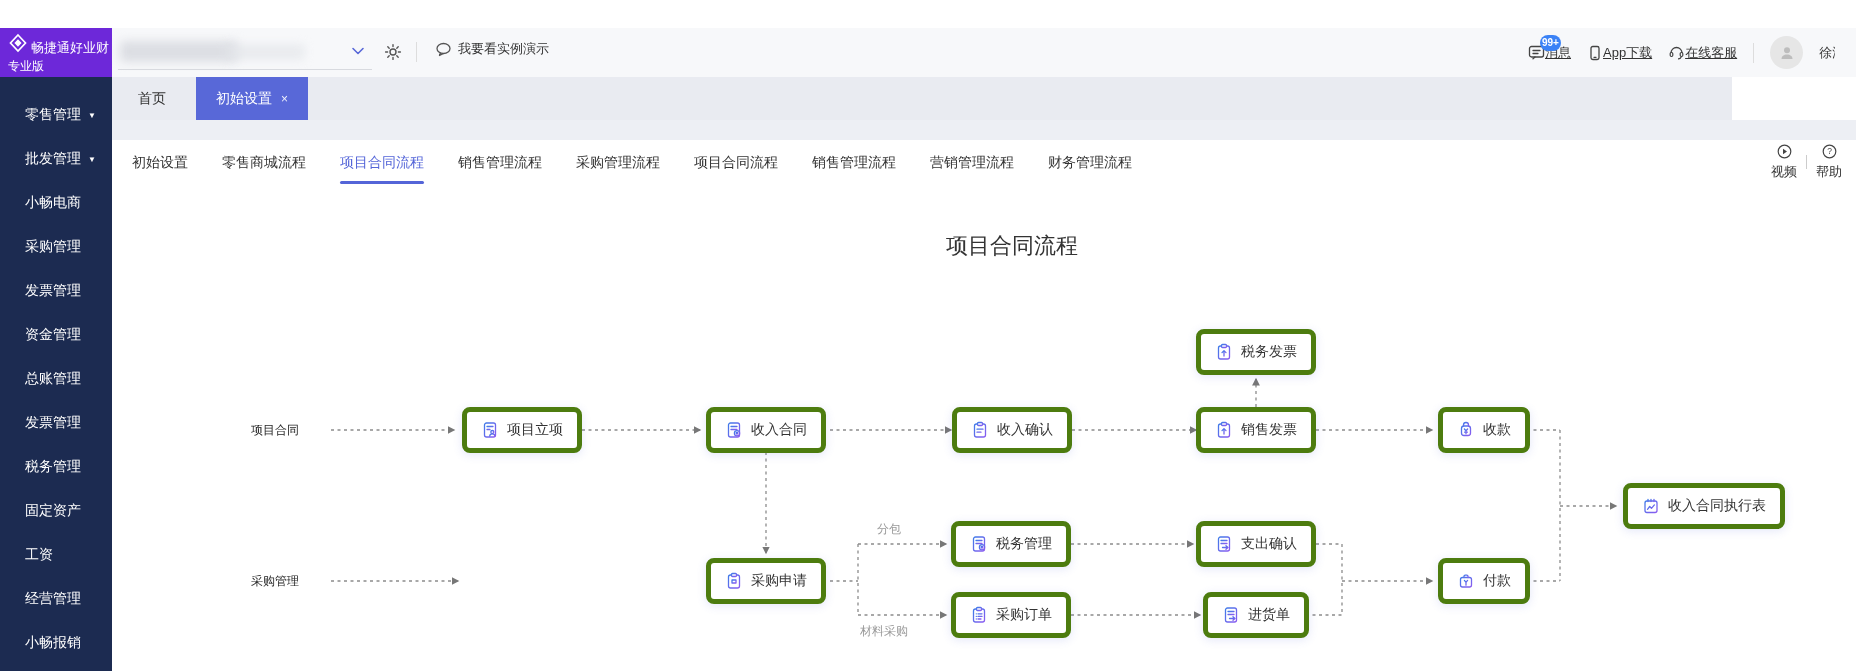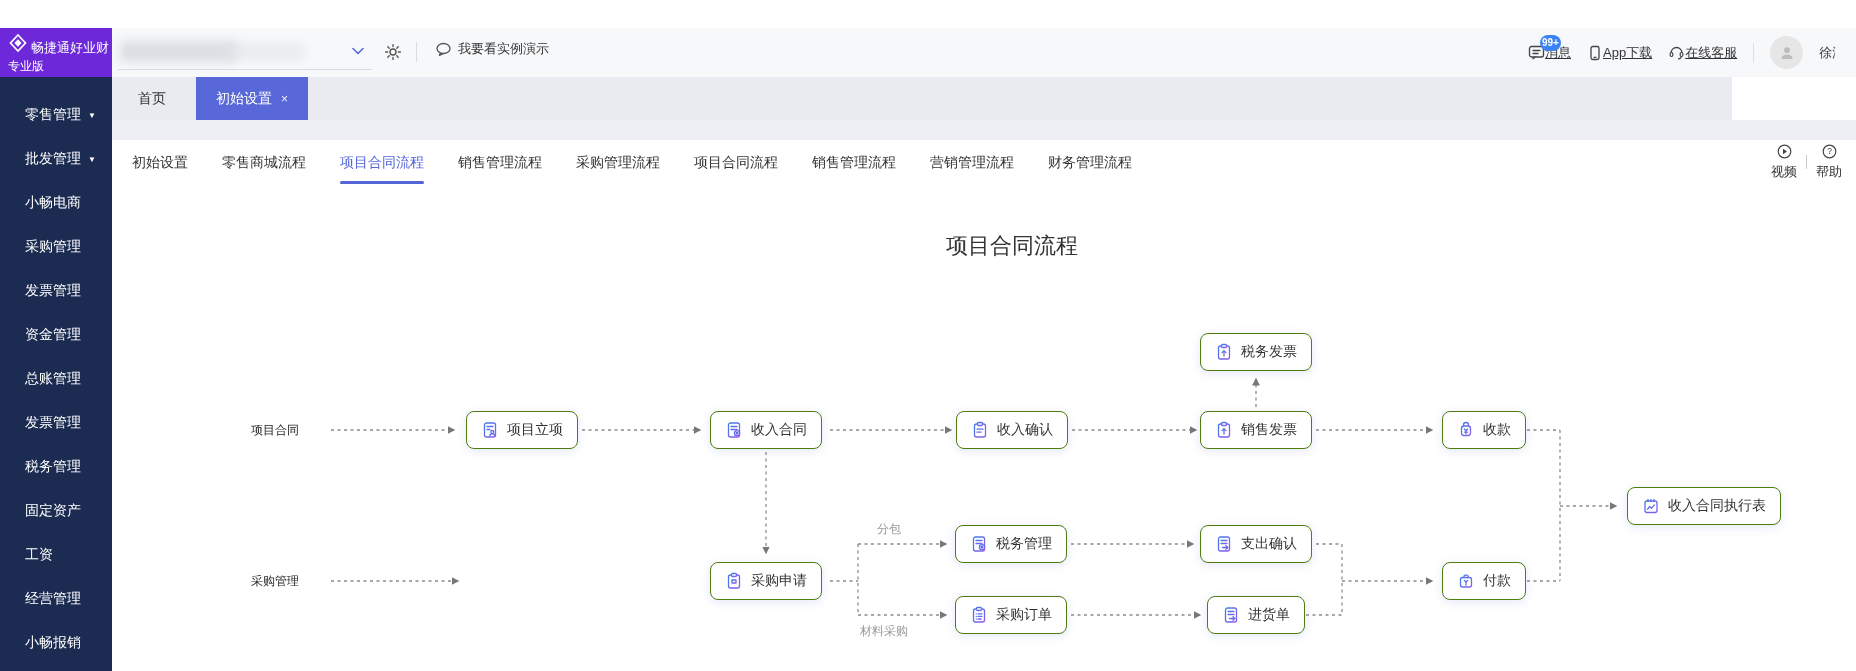--- a/index.html
+++ b/index.html
@@ -42,21 +42,21 @@
   .nav-item.active{color:#5465d8;}
   .nav-item.active::after{content:"";position:absolute;left:0;right:0;bottom:0;height:3px;background:#5465d8;border-radius:2px;}
   .nav-right{position:absolute;right:14px;top:140px;height:44px;display:flex;align-items:center;gap:9px;font-size:13px;color:#333;}
   .nav-right .vdiv{height:14px;background:#ccc;}
   .nav-right .lnk{display:flex;align-items:center;gap:4px;cursor:pointer;flex-direction:column;}
   
   .flow-title{position:absolute;left:1012px;top:246px;transform:translate(-50%,-50%);font-size:22px;font-weight:500;color:#333;}
   .lane-label{position:absolute;transform:translate(-50%,-50%);font-size:12px;font-weight:500;color:#262626;white-space:nowrap;}
   .branch-label{position:absolute;transform:translate(-50%,-50%);font-size:12px;color:#999;white-space:nowrap;}
   .node{position:absolute;transform:translate(-50%,-50%);display:flex;align-items:center;gap:8px;
-        background:#fff;border:1px solid #4d7c0f;border-radius:8px;padding:9px 14px;white-space:nowrap;
+        background:#fff;border:5px solid #4d7c0f;border-radius:8px;padding:9px 14px;white-space:nowrap;
         font-size:14px;color:#333;box-shadow:0 2px 10px rgba(88,104,216,.16);cursor:pointer;}
   .nicon{width:18px;height:18px;flex:0 0 18px;}
   .edges{position:absolute;left:0;top:0;pointer-events:none;}
   .dash{fill:none;stroke:#8c8c8c;stroke-width:1.3;stroke-dasharray:3 3.5;}
 </style>
 </head>
 <body>
 
 <div class="app">
 

